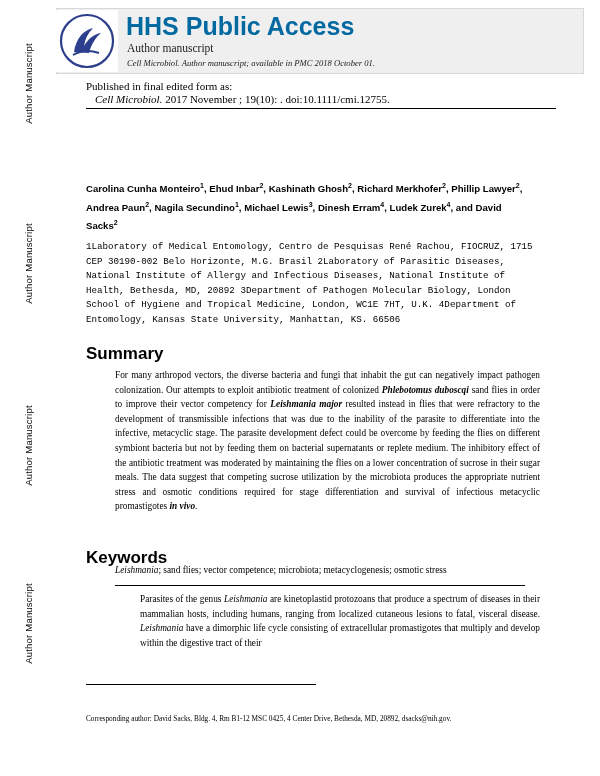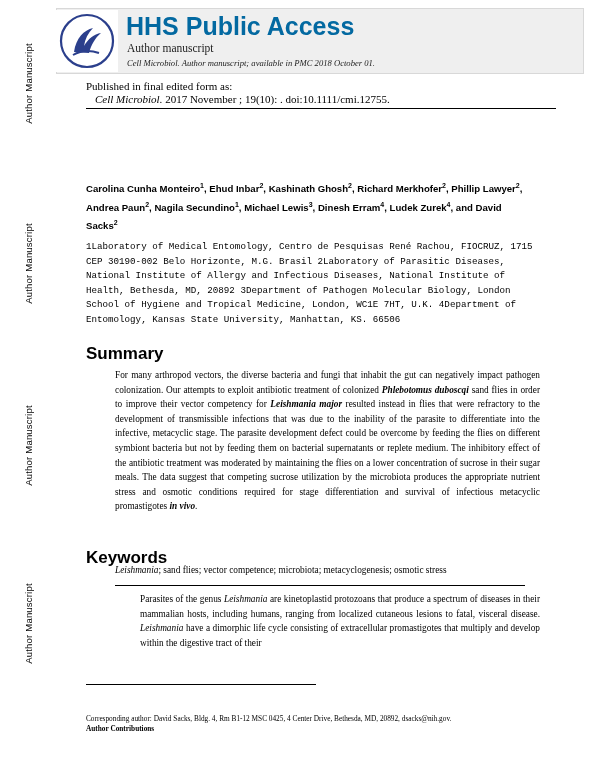--- a/index.html
+++ b/index.html
@@ -269,16 +269,15 @@
   <div class="sec-head keywords-head">Keywords</div>
   <div class="keywords-body"><span class="ital">Leishmania</span>; sand flies; vector competence; microbiota; metacyclogenesis; osmotic stress</div>
 
   <div class="rule rule-kw"></div>
 
   <div class="body-para">Parasites of the genus <span class="ital">Leishmania</span> are kinetoplastid protozoans that produce a spectrum of diseases in their mammalian hosts, including humans, ranging from localized cutaneous lesions to fatal, visceral disease. <span class="ital">Leishmania</span> have a dimorphic life cycle consisting of extracellular promastigotes that multiply and develop within the digestive tract of their</div>
 
   <div class="rule rule-foot"></div>
   <div class="footnote">
     <div>Corresponding author: David Sacks, Bldg. 4, Rm B1-12 MSC 0425, 4 Center Drive, Bethesda, MD, 20892, dsacks@nih.gov.</div>
-    <div class="bold">Author Contributions</div>
   </div>
 
 </div>
 
 </body></html>

